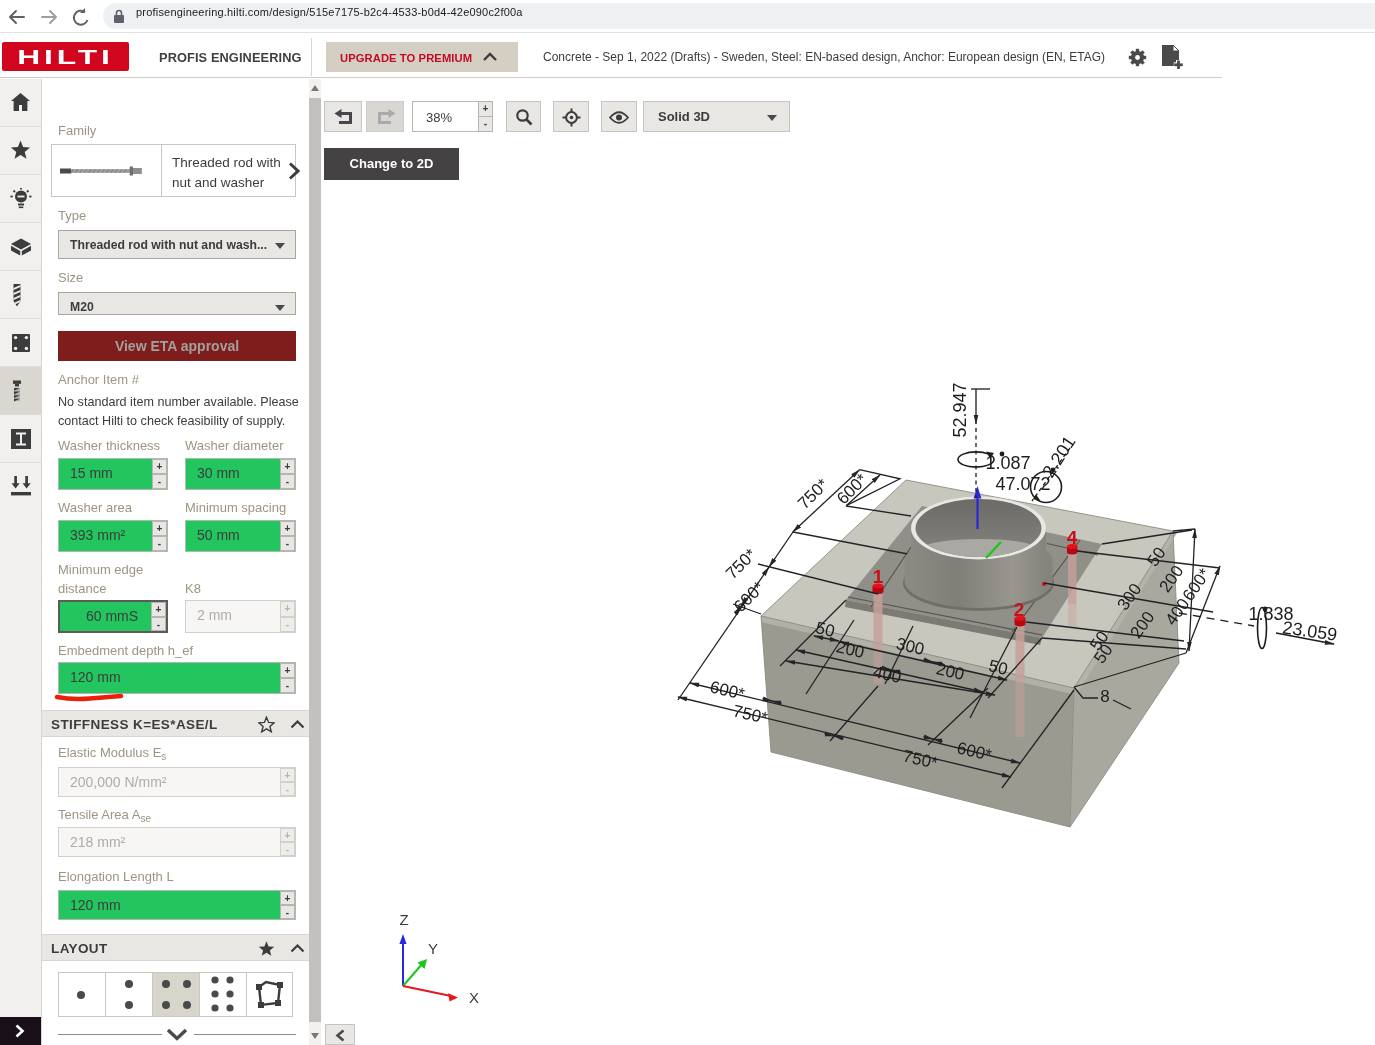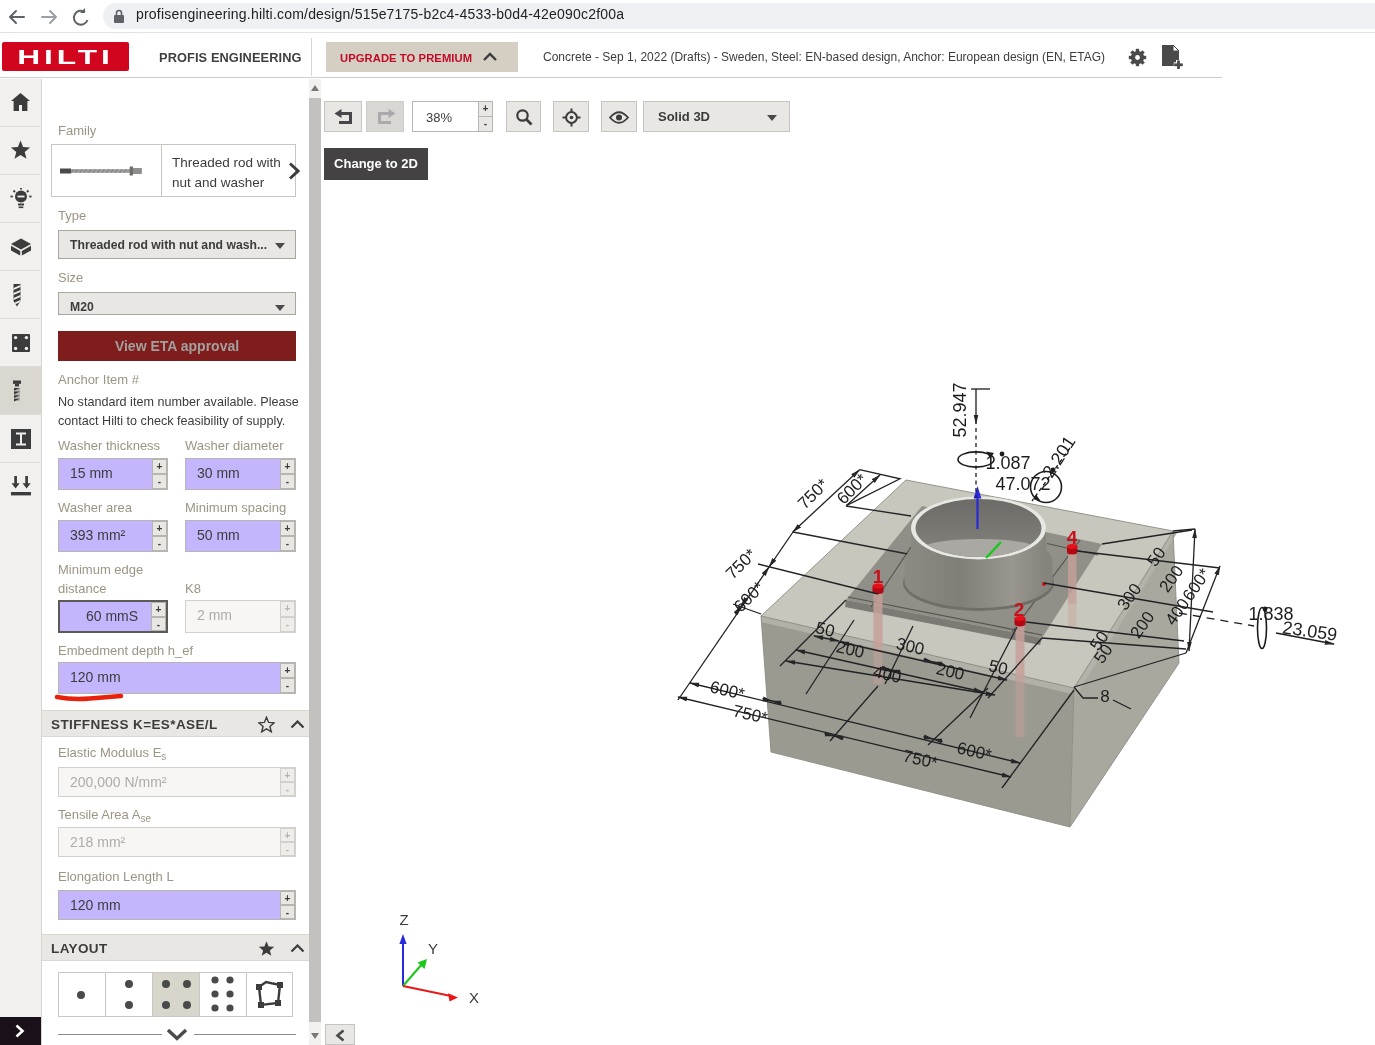--- a/index.html
+++ b/index.html
@@ -2,52 +2,52 @@
 <html><head>
 <meta charset="utf-8">
 <style>
   * { margin:0; padding:0; box-sizing:border-box; }
   html,body { width:1375px; height:1045px; overflow:hidden; background:#fff;
     font-family:"Liberation Sans", sans-serif; }
   .abs { position:absolute; }
   
   #chrome { position:absolute; left:0; top:0; width:1375px; height:33px; background:#fff; border-bottom:1px solid #e2e2e2; }
   #urlbar { position:absolute; left:103px; top:3px; width:1290px; height:26px; background:#eef1f3; border-radius:13px; }
-  #urltxt { position:absolute; left:136px; top:6px; font-size:14px; color:#202124; letter-spacing:0.2px; }
+  #urltxt { position:absolute; left:136px; top:6px; font-size:11px; color:#202124; letter-spacing:0.2px; }
   
   #apphead { position:absolute; left:0; top:33px; width:1222px; height:45px; background:#fff; border-bottom:1px solid #cfcdc9; }
   #upbtn { position:absolute; left:326px; top:9px; width:192px; height:30px; background:#d5cec2; }
   #upbtn span { position:absolute; left:14px; top:10px; font-size:11.2px; font-weight:bold; color:#c20a26; letter-spacing:0.1px; }
   
   #sidebar { position:absolute; left:0; top:79px; width:42px; height:966px; background:#f1f0ee; border-right:1px solid #d8d6d3; }
   .sbi { position:absolute; left:0; width:41px; height:48px; border-bottom:1px solid #dedcd9; }
   .sbi svg { position:absolute; left:10px; top:13px; }
   .sbi.sel { background:#d9d7d0; }
   
   #panel { position:absolute; left:42px; top:79px; width:267px; height:966px; background:#fff; }
   .shead { position:absolute; left:0; width:267px; height:27px; background:#e9e7e3; border-top:1px solid #d9d7d3; border-bottom:1px solid #d9d7d3; }
   .shead .t { position:absolute; left:9px; top:6px; font-size:13.5px; font-weight:bold; color:#3c3c3c; letter-spacing:0.4px; }
   .lbl { position:absolute; font-size:13px; color:#9d9584; }
-  .inp { position:absolute; background:#c4b5fd; border:1px solid #b7b5b0; }
+  .inp { position:absolute; background:#22c55e; border:1px solid #b7b5b0; }
   .inp .v { position:absolute; left:11px; top:6px; font-size:14px; color:#3c3c3c; }
   .inp.dis { background:#f7f6f4; border-color:#d2d0cc; }
   .inp.dis .v { color:#aeaca8; }
   .spin { position:absolute; right:0; top:0; width:15px; height:100%; }
   .spin .p, .spin .m { position:absolute; left:0; width:15px; height:50%; background:#e9e7e3; border:1px solid #b7b5b0; font-size:10px; font-weight:bold; color:#3c3c3c; text-align:center; line-height:13px; }
   .spin .p { top:0; } .spin .m { top:50%; }
   .dis .spin .p, .dis .spin .m { color:#b5b3af; background:#eeedea; border-color:#d2d0cc; }
   .drop { position:absolute; background:#e9e7e4; border:1px solid #a8a6a1;padding-left:28px; }
   .drop .v { position:absolute; left:11px; top:7px; font-size:12.2px; font-weight:bold; color:#3c3c3c; white-space:nowrap; }
   .caret { position:absolute; right:10px; top:12px; width:0; height:0; border-left:5px solid transparent; border-right:5px solid transparent; border-top:6px solid #4a4a4a; }
   
   #sbtrack { position:absolute; left:309px; top:79px; width:12px; height:966px; background:#f2f1ef; }
   #sbthumb { position:absolute; left:309px; top:98px; width:12px; height:924px; background:#c2c1bf; }
   
   .tbtn { position:absolute; top:101px; height:31px; background:#e9e7e3; border:1px solid #c6c4c0; }
-  #chg2d { position:absolute; left:324px; top:148px; width:104px; height:32px; background:#454243; color:#fff; font-size:13px; font-weight:bold; text-align:center; line-height:32px; }
+  #chg2d { position:absolute; left:324px; top:148px; width:135px; height:32px; background:#454243; color:#fff; font-size:13px; font-weight:bold; text-align:center; line-height:32px; }
   #backbtn { position:absolute; left:325px; top:1024px; width:30px; height:21px; background:#e9e7e3; border:1px solid #c6c4c0; }
   #blackbtn { position:absolute; left:0; top:1017px; width:41px; height:28px; background:#191019; }
 </style>
 </head>
 <body>
 
 <div id="chrome">
   <svg class="abs" style="left:6px;top:6px" width="90" height="22" viewBox="0 0 90 22">
     <path d="M4,11 h14 M4,11 l6,-6 M4,11 l6,6" stroke="#5f6368" stroke-width="2" fill="none" stroke-linecap="round"></path>
     <path d="M36,11 h14 M50,11 l-6,-6 M50,11 l-6,6" stroke="#9aa0a6" stroke-width="2" fill="none" stroke-linecap="round"></path>

